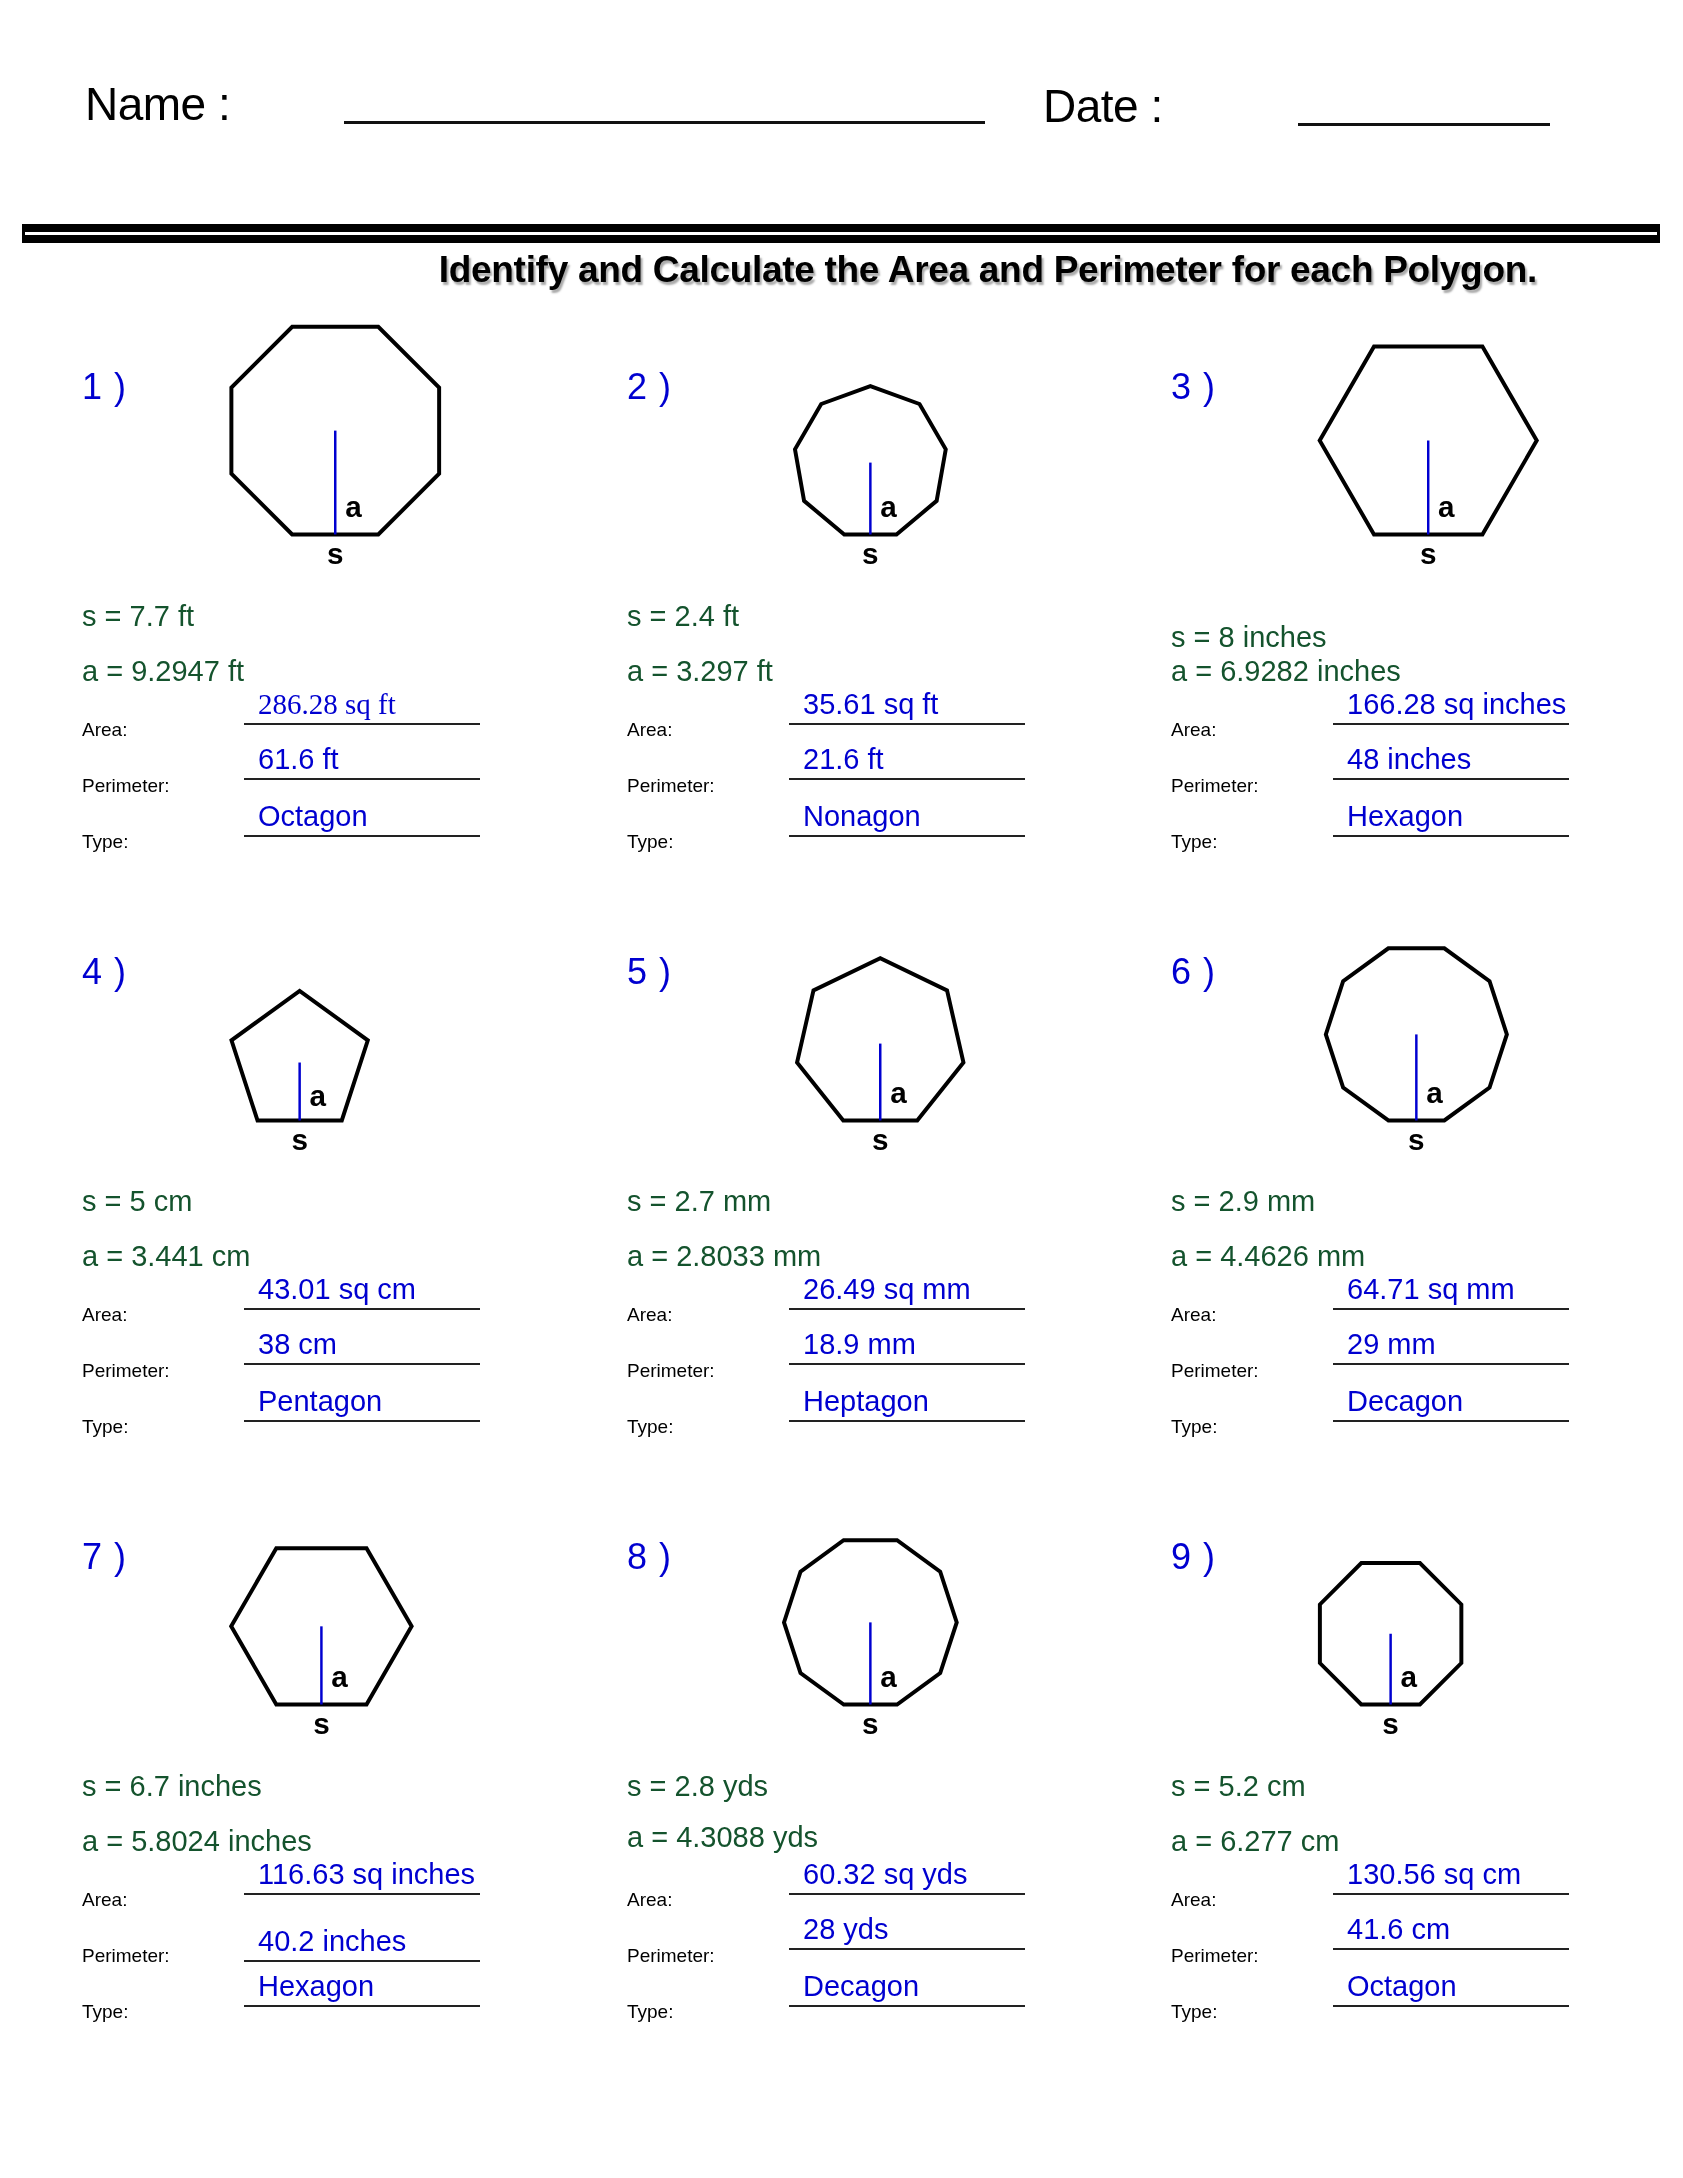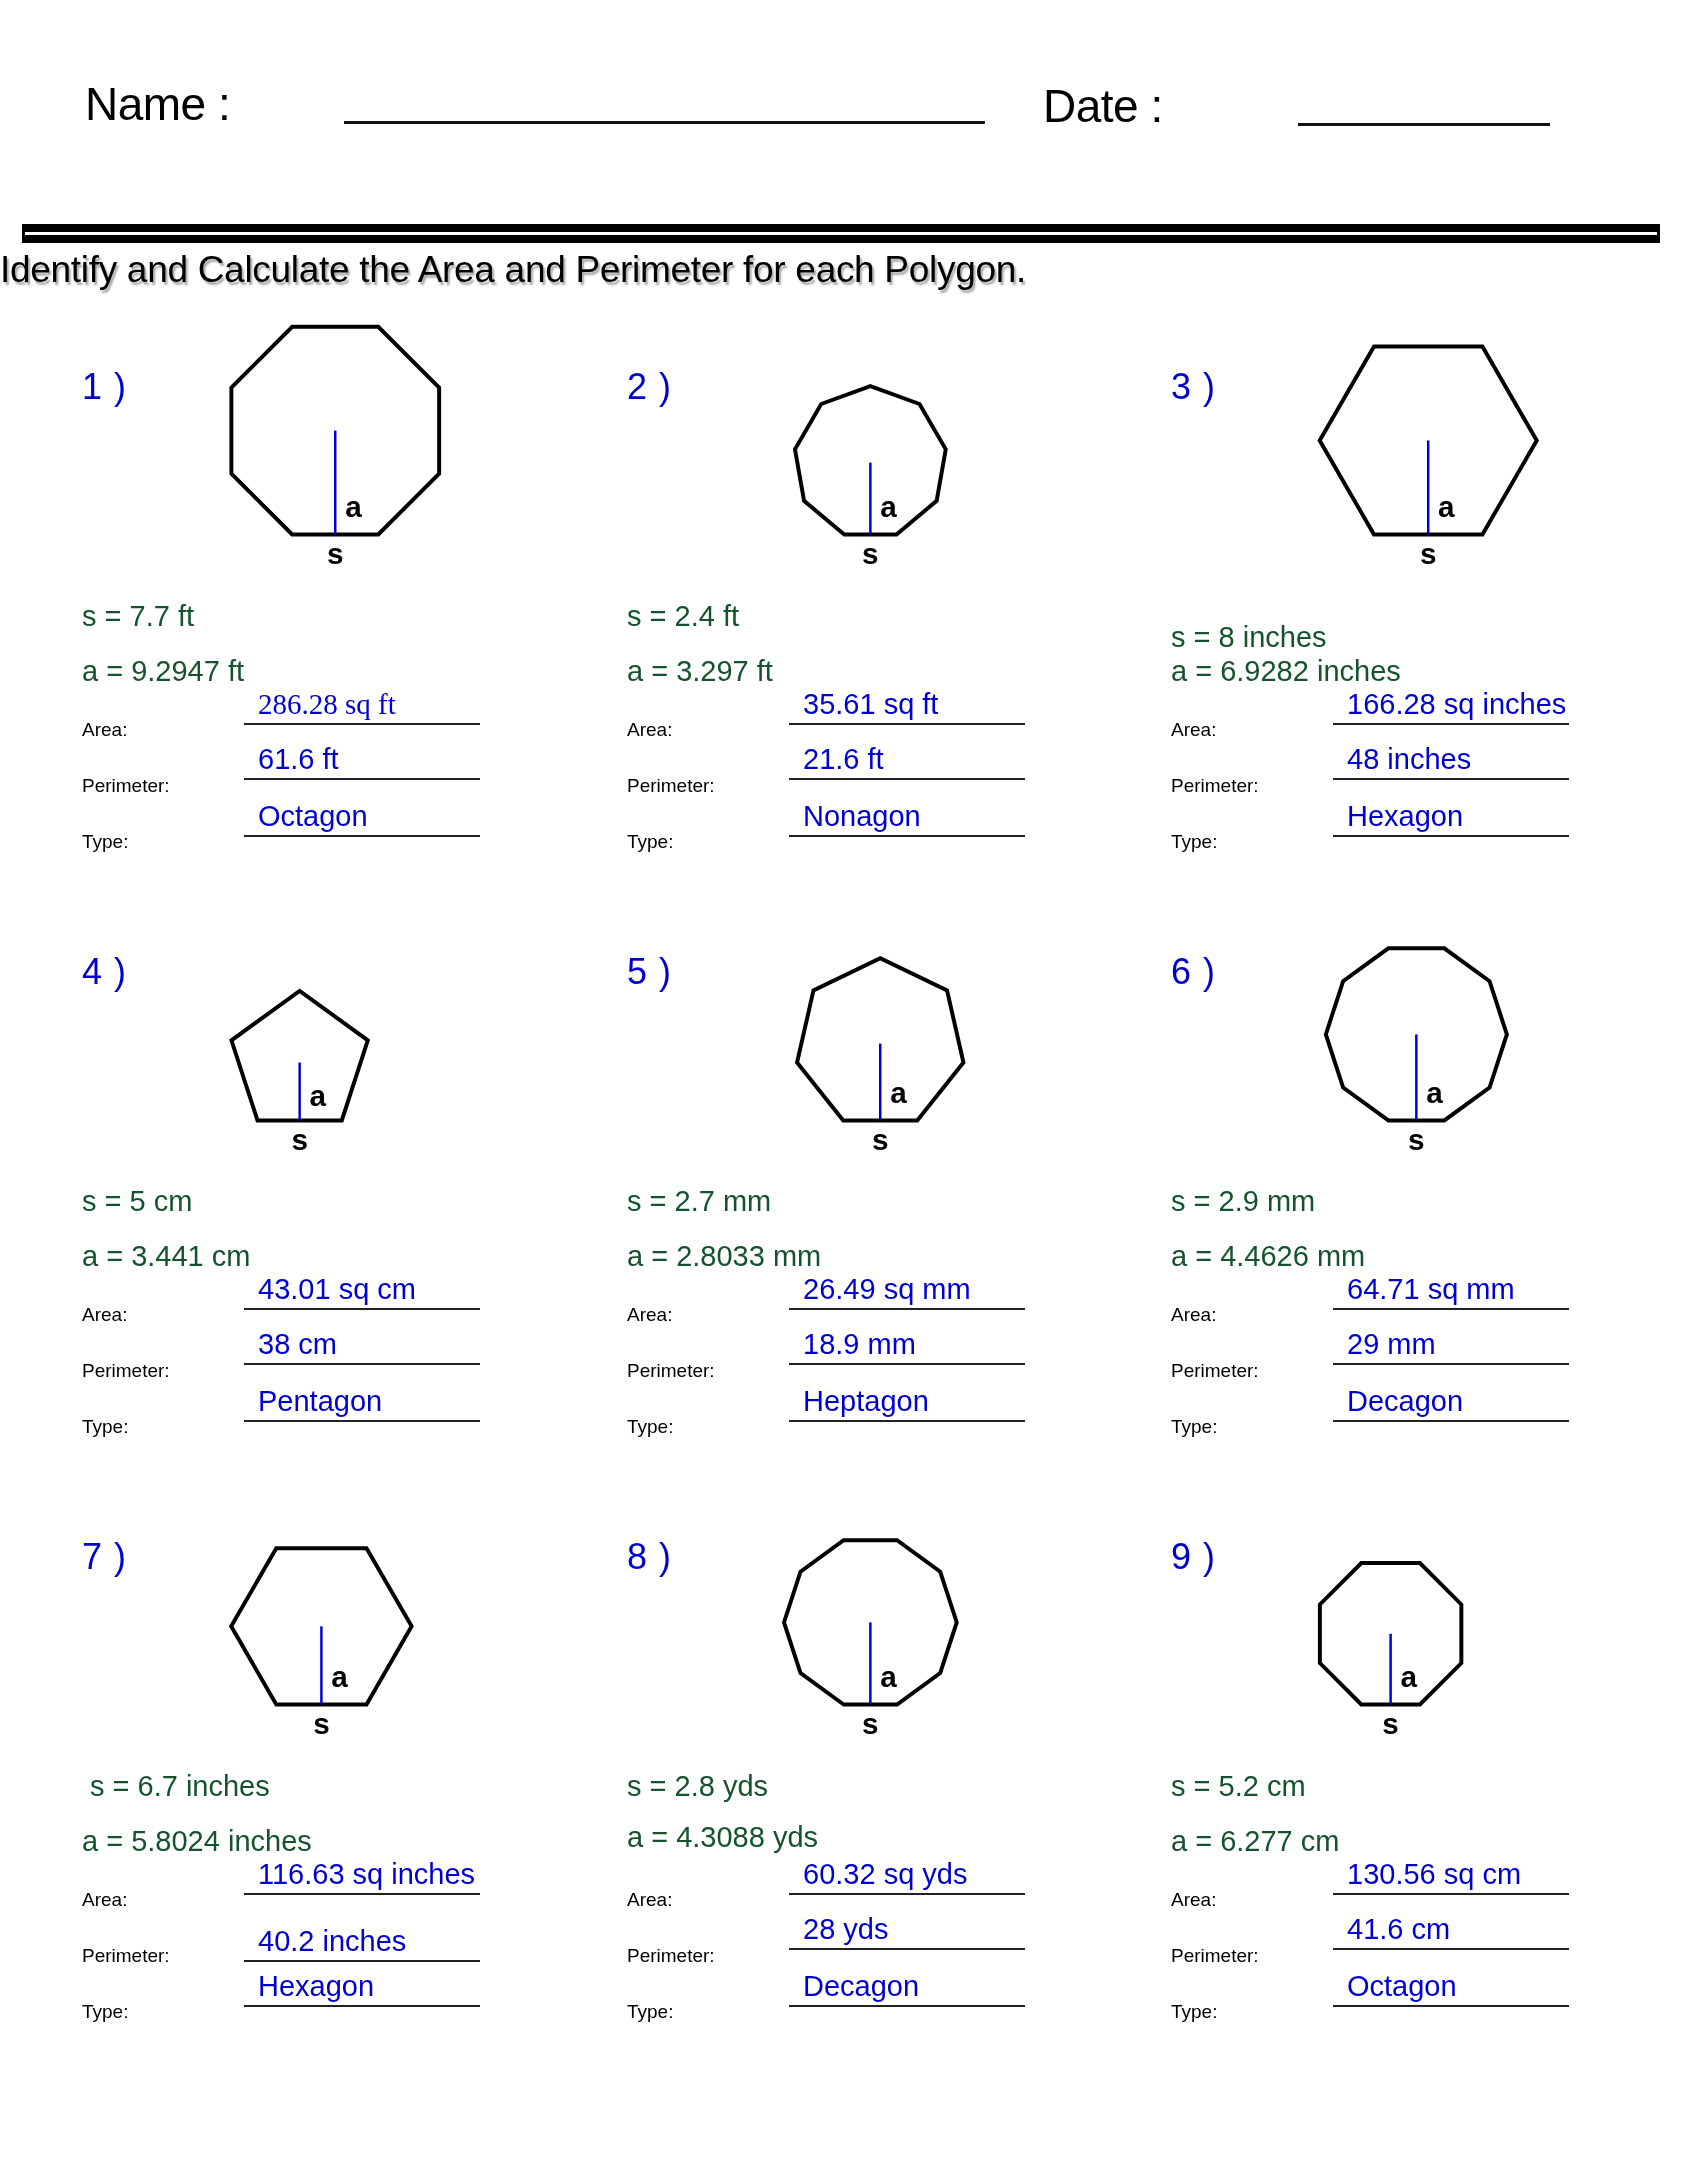--- a/index.html
+++ b/index.html
@@ -5,22 +5,22 @@
   html, body { margin:0; padding:0; background:#ffffff; }
   body { width:1683px; height:2178px; position:relative; overflow:hidden;
          font-family:"Liberation Sans", "DejaVu Sans", sans-serif; color:#000; }
   .abs { position:absolute; }
   .hdr-label { font-size:46px; line-height:1; letter-spacing:-0.5px; }
   .hdr-line { position:absolute; height:0; border-top:3px solid #111; }
   .bar { position:absolute; left:22px; top:224px; width:1638px; height:19px;
          border-top:8px solid #000; border-bottom:8px solid #000;
          border-left:3px solid #000; border-right:3px solid #000;
          box-sizing:border-box; background:#fff; }
-  .title { position:absolute; left:0; width:1537px; top:249px; text-align:left;
-           font-size:37px; font-weight:normal; letter-spacing:-0.3px;
+  .title { position:absolute; left:0; width:1537px; top:249px; text-align:right;
+           font-size:37px; font-weight:bold; letter-spacing:-0.3px;
            text-shadow:2px 3px 2px #aaa; }
   .cell { position:absolute; width:554px; height:585px; }
   .num { position:absolute; left:0; top:-2px; font-size:36px; color:#0000d0; letter-spacing:1px; }
   .given { position:absolute; left:0; font-size:29px; color:#14532d; white-space:nowrap; }
   .row-label { position:absolute; left:0; font-size:19px; }
   .answer { position:absolute; left:162px; width:236px; height:34px;
             border-bottom:2px solid #222; }
   .answer span { position:absolute; left:14px; bottom:2px; font-size:29px; color:#0000d0; white-space:nowrap; }
   svg.poly { position:absolute; left:0; top:0; overflow:visible; }
   .sym { font-family:"Liberation Sans", sans-serif; font-weight:bold; font-size:30px; }
@@ -176,21 +176,21 @@
       </div>
   </div>
     <div class="cell" style="left: 82px; top: 1538px;">
     <div class="num">7 )</div>
     <svg class="poly" width="554" height="238" viewBox="0 0 560 240">
         <polygon points="196.4,168.0 150.8,89.0 196.4,10.0 287.6,10.0 333.2,89.0 287.6,168.0" fill="none" stroke="#000000" stroke-width="4" stroke-linejoin="miter"></polygon>
         <line x1="242" x2="242" y1="89" y2="168" stroke="#0000d0" stroke-width="2.5"></line>
         <text x="252" y="150" class="sym">a</text>
         <text x="242" y="198" text-anchor="middle" class="sym">s</text>
       </svg>
-    <div class="given" style="top:232px;margin-left:8px;">s = 6.7 inches</div>
+    <div class="given" style="top:232px;">s = 6.7 inches</div>
     <div class="given" style="top:287px;">a = 5.8024 inches</div>
     <div class="row-label" style="top:351px;">Area:</div>
     <div class="answer" style="top:321px;">
         <span>116.63 sq inches</span>
       </div>
     <div class="row-label" style="top:407px;">Perimeter:</div>
     <div class="answer" style="top:376px;margin-top:12px;">
         <span>40.2 inches</span>
       </div>
     <div class="row-label" style="top:463px;">Type:</div>

